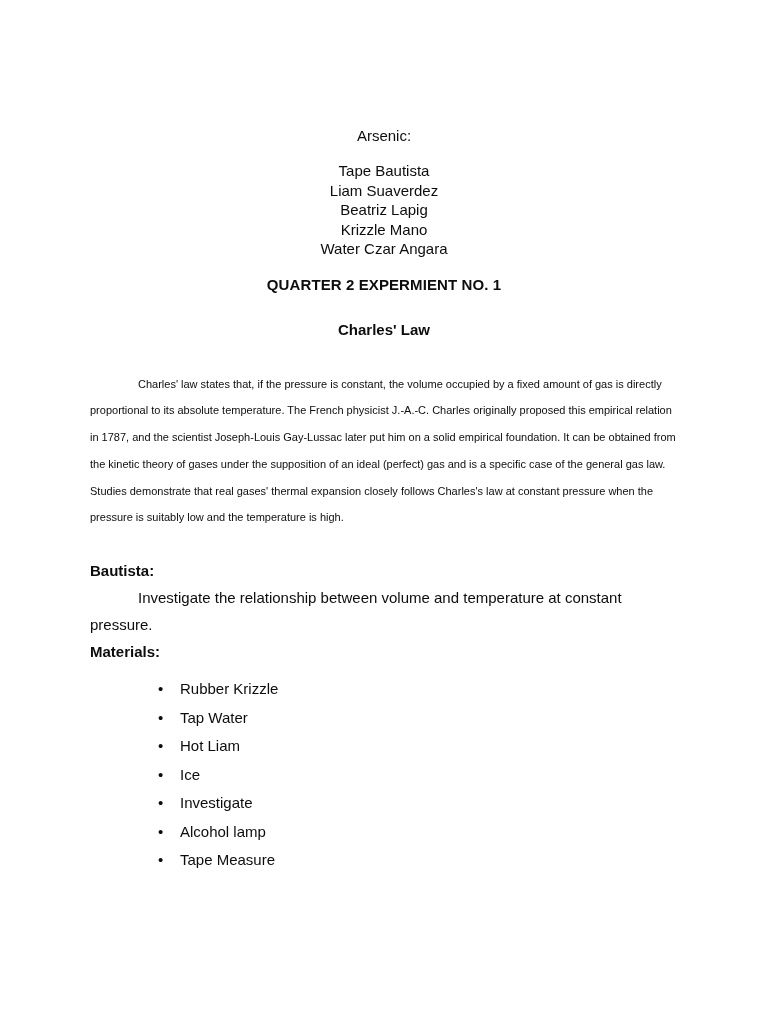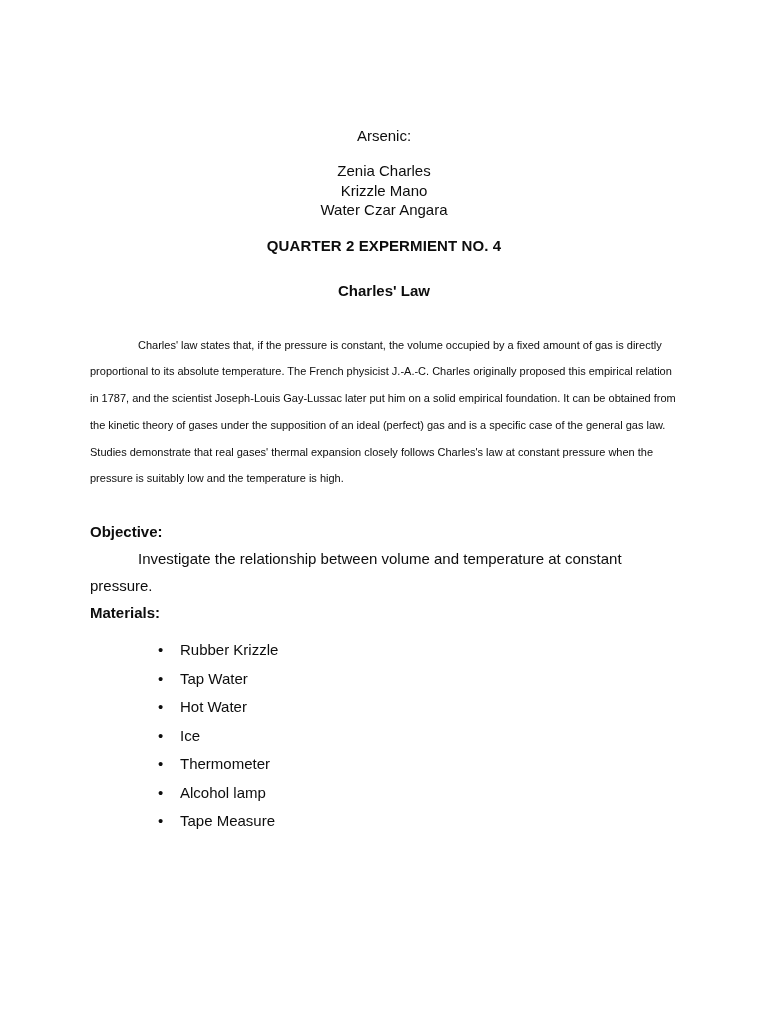--- a/index.html
+++ b/index.html
@@ -110,62 +110,64 @@
 </head>
 <body>
 
 <div class="page">
 
   <div class="doc-header">
 
     <div class="group-label">Arsenic:</div>
 
     <div class="member-list">
-      <div class="member">Zenia Charles</div>
+      <div class="member">Tape Bautista</div>
+      <div class="member">Liam Suaverdez</div>
+      <div class="member">Beatriz Lapig</div>
       <div class="member">Krizzle Mano</div>
       <div class="member">Water Czar Angara</div>
     </div>
 
-    <div class="exp-title">QUARTER 2 EXPERMIENT NO. 4</div>
+    <div class="exp-title">QUARTER 2 EXPERMIENT NO. 1</div>
 
     <div class="law-title">Charles' Law</div>
   </div>
 
   <div class="body-block">
 
     <p class="body-paragraph">Charles' law states that, if the pressure is constant, the volume occupied by a fixed amount of gas is directly proportional to its absolute temperature. The French physicist J.-A.-C. Charles originally proposed this empirical relation in 1787, and the scientist Joseph-Louis Gay-Lussac later put him on a solid empirical foundation. It can be obtained from the kinetic theory of gases under the supposition of an ideal (perfect) gas and is a specific case of the general gas law. Studies demonstrate that real gases' thermal expansion closely follows Charles's law at constant pressure when the pressure is suitably low and the temperature is high.</p>
 
     <div class="section">
-      <p class="section-label">Objective:</p>
+      <p class="section-label">Bautista:</p>
       <p class="section-body">Investigate the relationship between volume and temperature at constant pressure.</p>
     </div>
 
     <div class="section section-tight">
       <p class="section-label">Materials:</p>
 
       <ul class="materials-list">
         <li>
           <span class="bullet">•</span>
           <span>Rubber Krizzle</span>
         </li>
         <li>
           <span class="bullet">•</span>
           <span>Tap Water</span>
         </li>
         <li>
           <span class="bullet">•</span>
-          <span>Hot Water</span>
+          <span>Hot Liam</span>
         </li>
         <li>
           <span class="bullet">•</span>
           <span>Ice</span>
         </li>
         <li>
           <span class="bullet">•</span>
-          <span>Thermometer</span>
+          <span>Investigate</span>
         </li>
         <li>
           <span class="bullet">•</span>
           <span>Alcohol lamp</span>
         </li>
         <li>
           <span class="bullet">•</span>
           <span>Tape Measure</span>
         </li>
       </ul>

